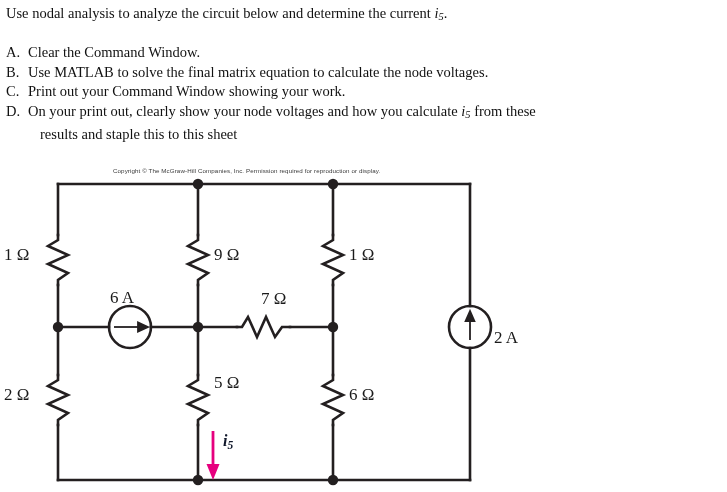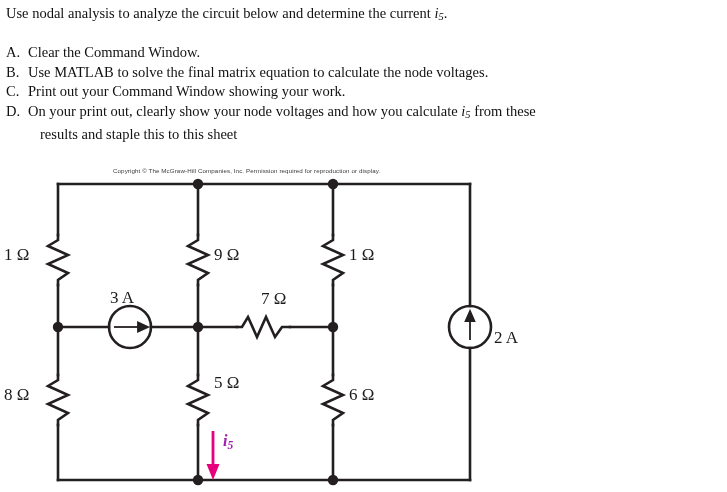--- a/index.html
+++ b/index.html
@@ -85,21 +85,21 @@
     top: 0;
   }
   .lbl {
     position: absolute;
     font-family: "Liberation Serif", "DejaVu Serif", serif;
     font-size: 17px;
     color: #1a1a1a;
     white-space: nowrap;
   }
   .lbl-i5 {
-    color: #a21caf;
+    color: #0f172a;
     font-style: italic;
     font-size: 16px;
     font-weight: 600;
   }
   .lbl-i5 sub {
     font-style: italic;
     font-size: 0.72em;
   }
 </style>
 </head>
@@ -198,23 +198,23 @@
       <circle cx="333" cy="318" r="5.2"></circle>
     </g>
 
     <g stroke="#e6007e" fill="#e6007e">
       <line x1="213" y1="269" x2="213" y2="307" stroke-width="2.8"></line>
       <polygon points="213,318 206.5,302 219.5,302" stroke="none"></polygon>
     </g>
   </svg>
 
   <div class="lbl" style="left:4px; top:83px;">1 Ω</div>
-  <div class="lbl" style="left:4px; top:223px;">8 Ω</div>
+  <div class="lbl" style="left:4px; top:223px;">2 Ω</div>
   <div class="lbl" style="left:214px; top:83px;">9 Ω</div>
   <div class="lbl" style="left:349px; top:83px;">1 Ω</div>
   <div class="lbl" style="left:214px; top:211px;">5 Ω</div>
   <div class="lbl" style="left:349px; top:223px;">6 Ω</div>
   <div class="lbl" style="left:261px; top:127px;">7 Ω</div>
-  <div class="lbl" style="left:110px; top:126px;">3 A</div>
+  <div class="lbl" style="left:110px; top:126px;">6 A</div>
   <div class="lbl" style="left:494px; top:154px;margin-top:12px;">2 A</div>
   <div class="lbl lbl-i5" style="left:223px; top:270px;"><span>i</span><sub>5</sub></div>
 
 </div>
 
 </body></html>

